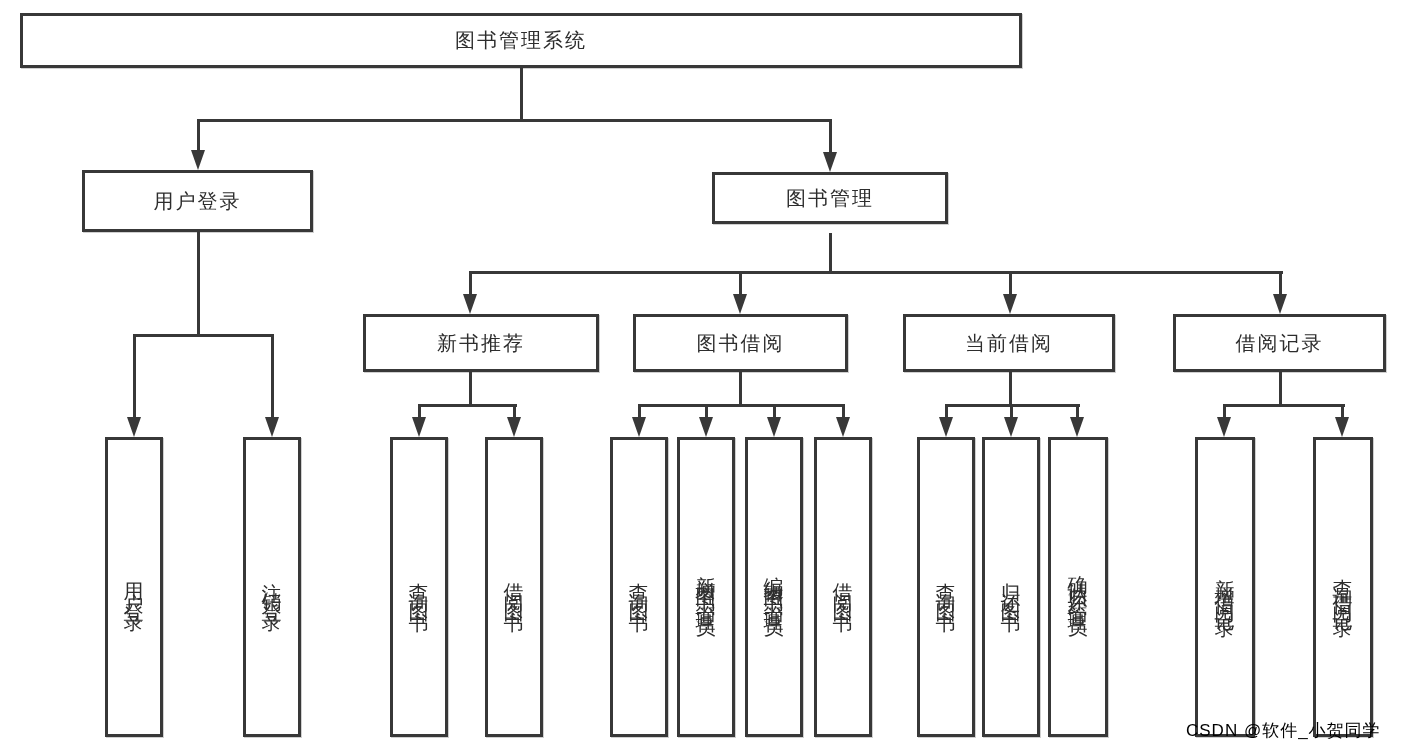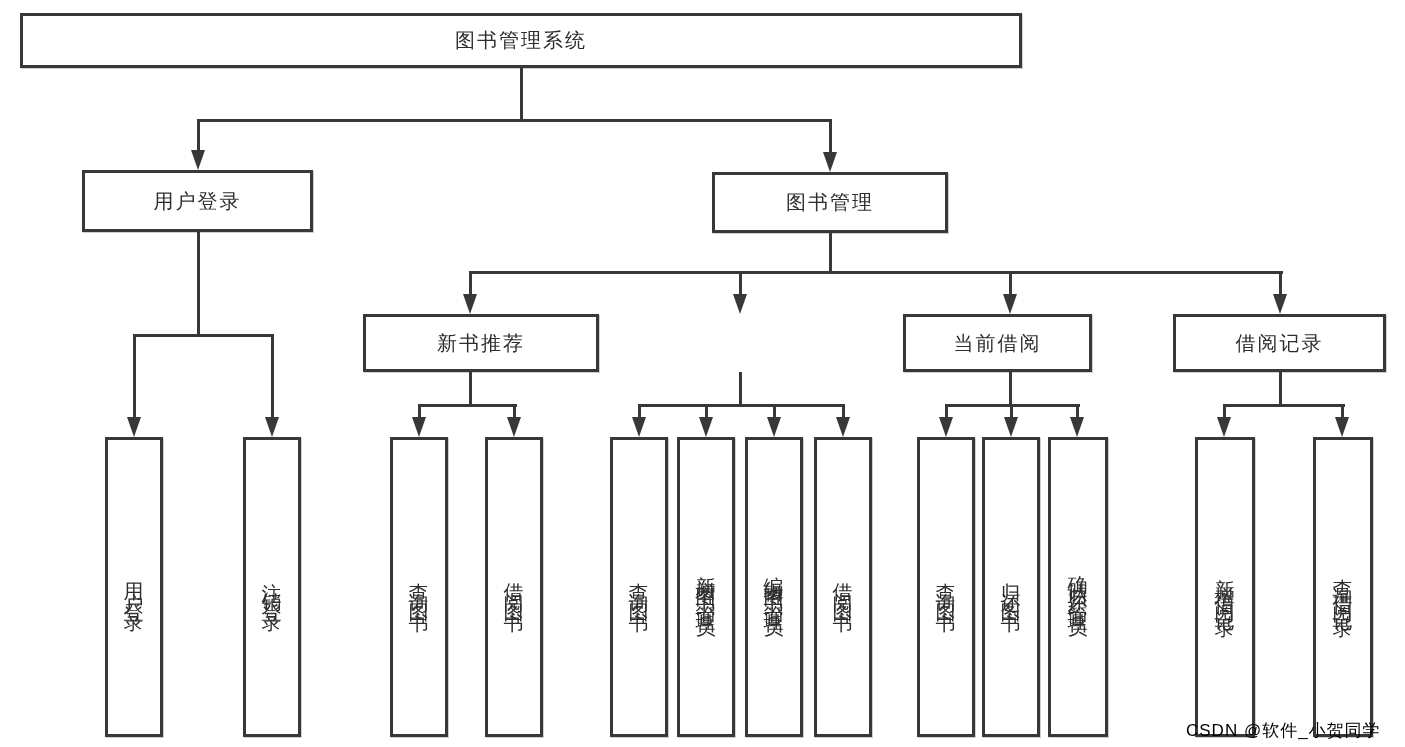--- a/index.html
+++ b/index.html
@@ -60,28 +60,31 @@
 
 <div id="canvas">
 
   <div class="box h" style="left:20px;top:13px;width:1002px;height:55px">
     <span>图书管理系统</span>
   </div>
 
   <div class="box h" style="left:82px;top:170px;width:231px;height:62px">
     <span>用户登录</span>
   </div>
-  <div class="box h" style="left:712px;top:172px;width:236px;height:61px">
+  <div class="box h" style="left:712px;top:172px;width:236px;height:52px">
     <span>图书管理</span>
   </div>
 
   <div class="box h" style="left:363px;top:314px;width:236px;height:58px">
     <span>新书推荐</span>
   </div>
-  <div class="box h" style="left:903px;top:314px;width:189px;height:58px">
+  <div class="box h" style="left:633px;top:314px;width:215px;height:58px">
+    <span>图书借阅</span>
+  </div>
+  <div class="box h" style="left:903px;top:314px;width:212px;height:58px">
     <span>当前借阅</span>
   </div>
   <div class="box h" style="left:1173px;top:314px;width:213px;height:58px">
     <span>借阅记录</span>
   </div>
 
   <div class="box v" style="left:105px;top:437px;width:58px;height:300px">
     <span>用户登录</span>
   </div>
   <div class="box v" style="left:243px;top:437px;width:58px;height:300px">

